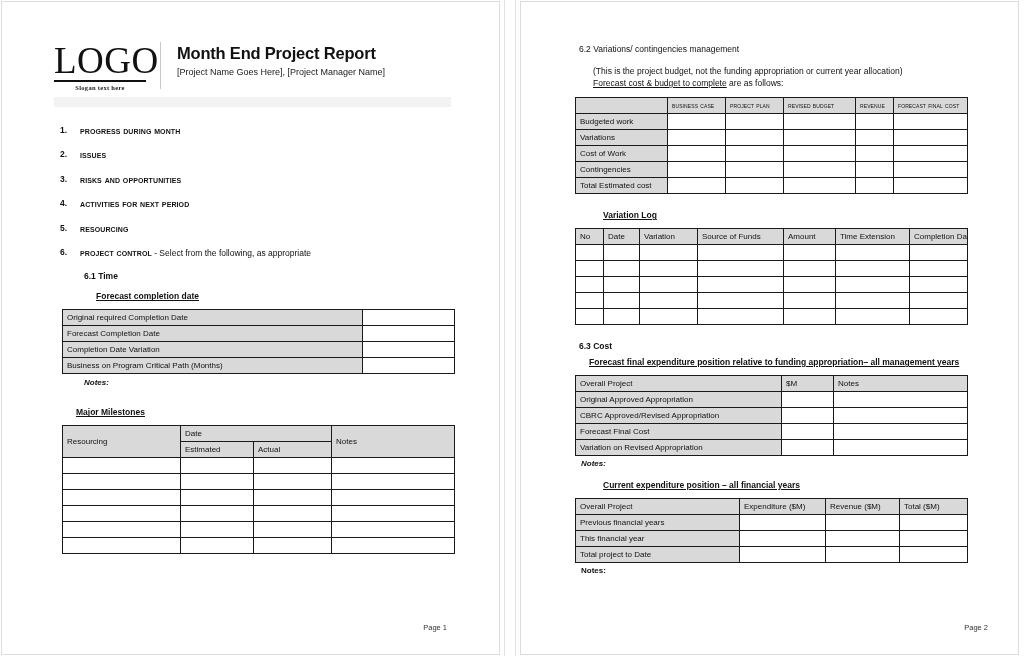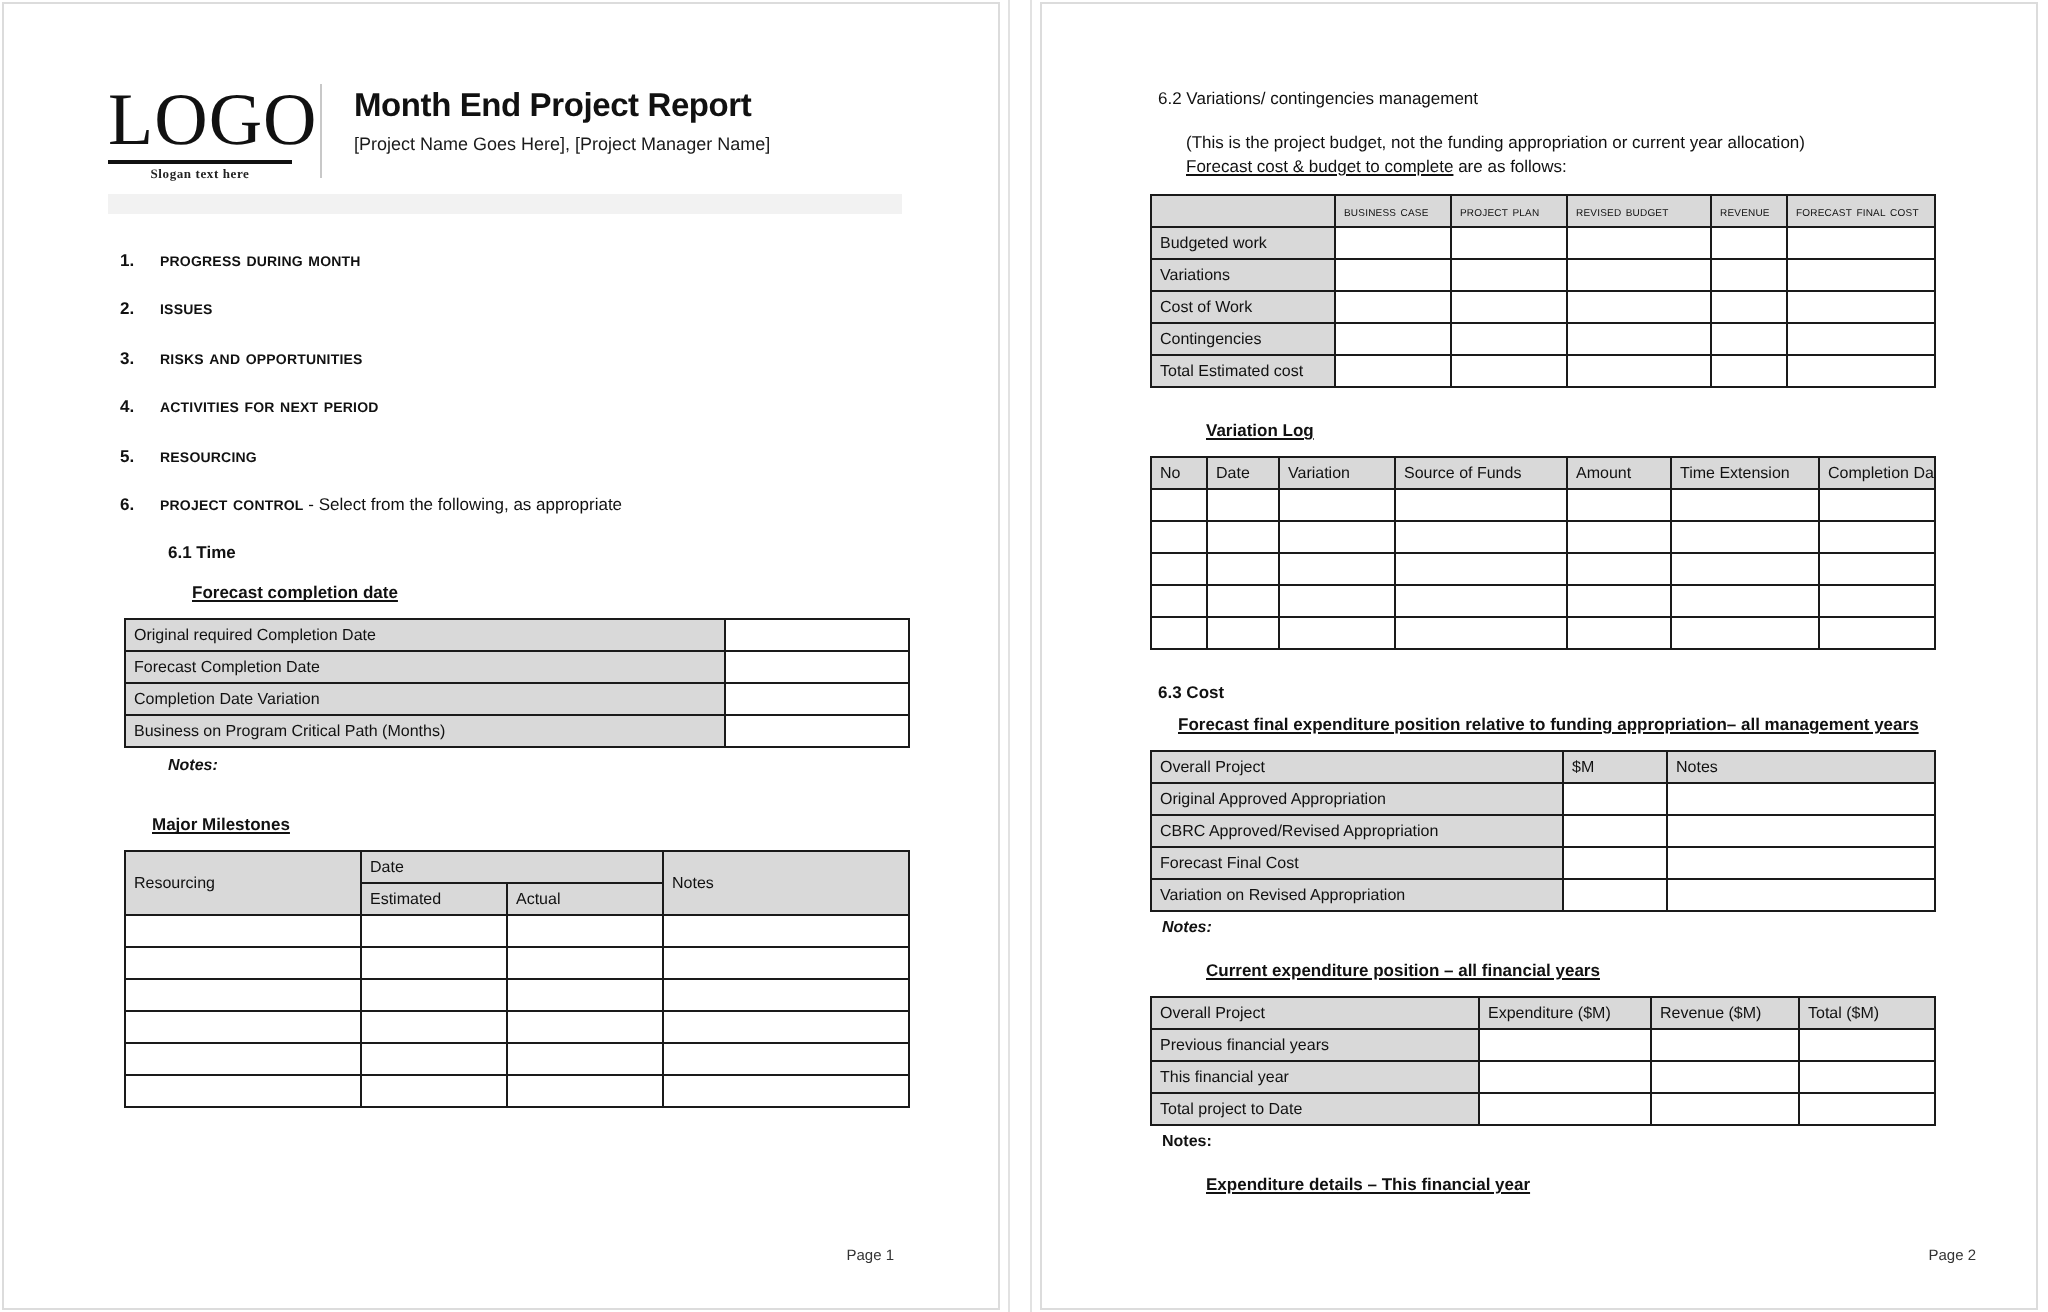--- a/index.html
+++ b/index.html
@@ -625,19 +625,18 @@
               <td></td>
               <td></td>
             </tr>
         </tbody>
       </table>
 
       <div class="notes2 plain">Notes:</div>
 
       <div class="gap-12"></div>
 
-      <div class="h-expend-details">Expenditure details – This financial year</div>
 
     </div>
     <div class="page-footer right">Page 2</div>
   </div>
 
 </div>
 
 </body></html>

